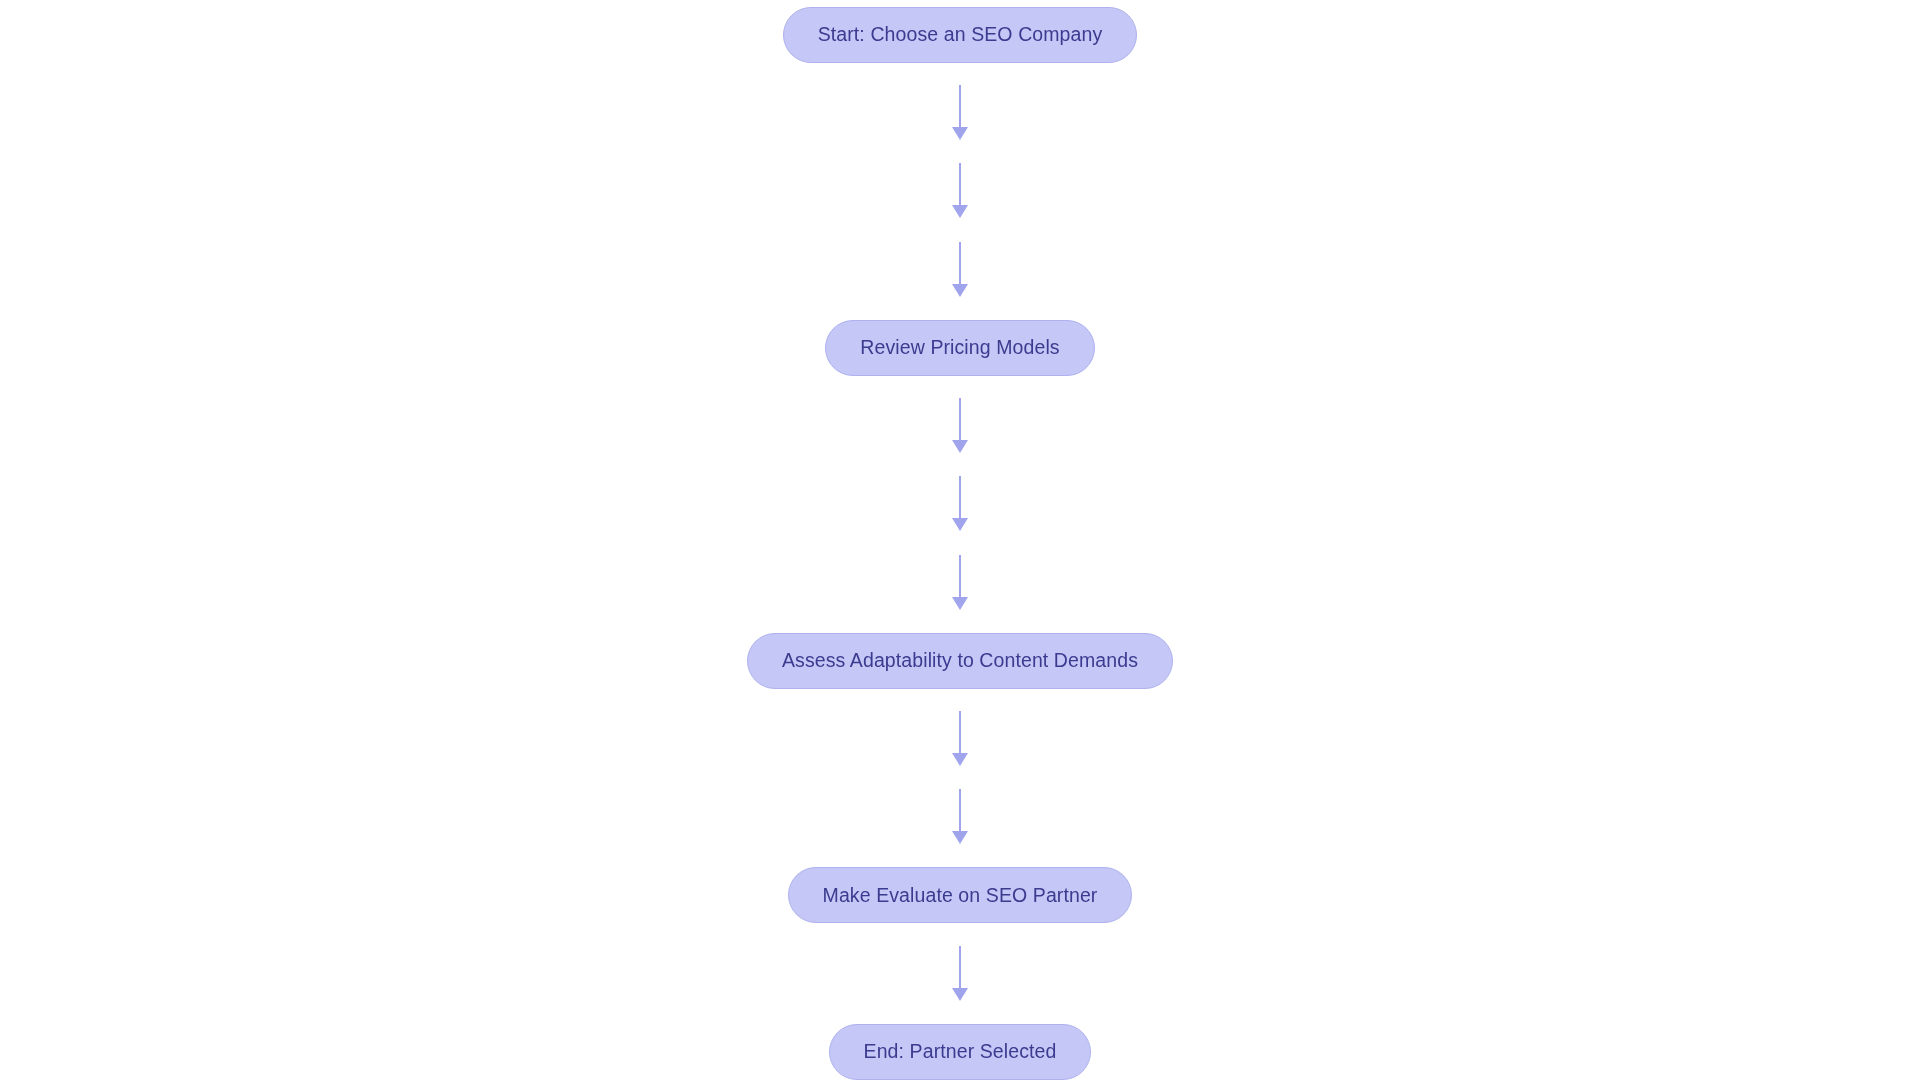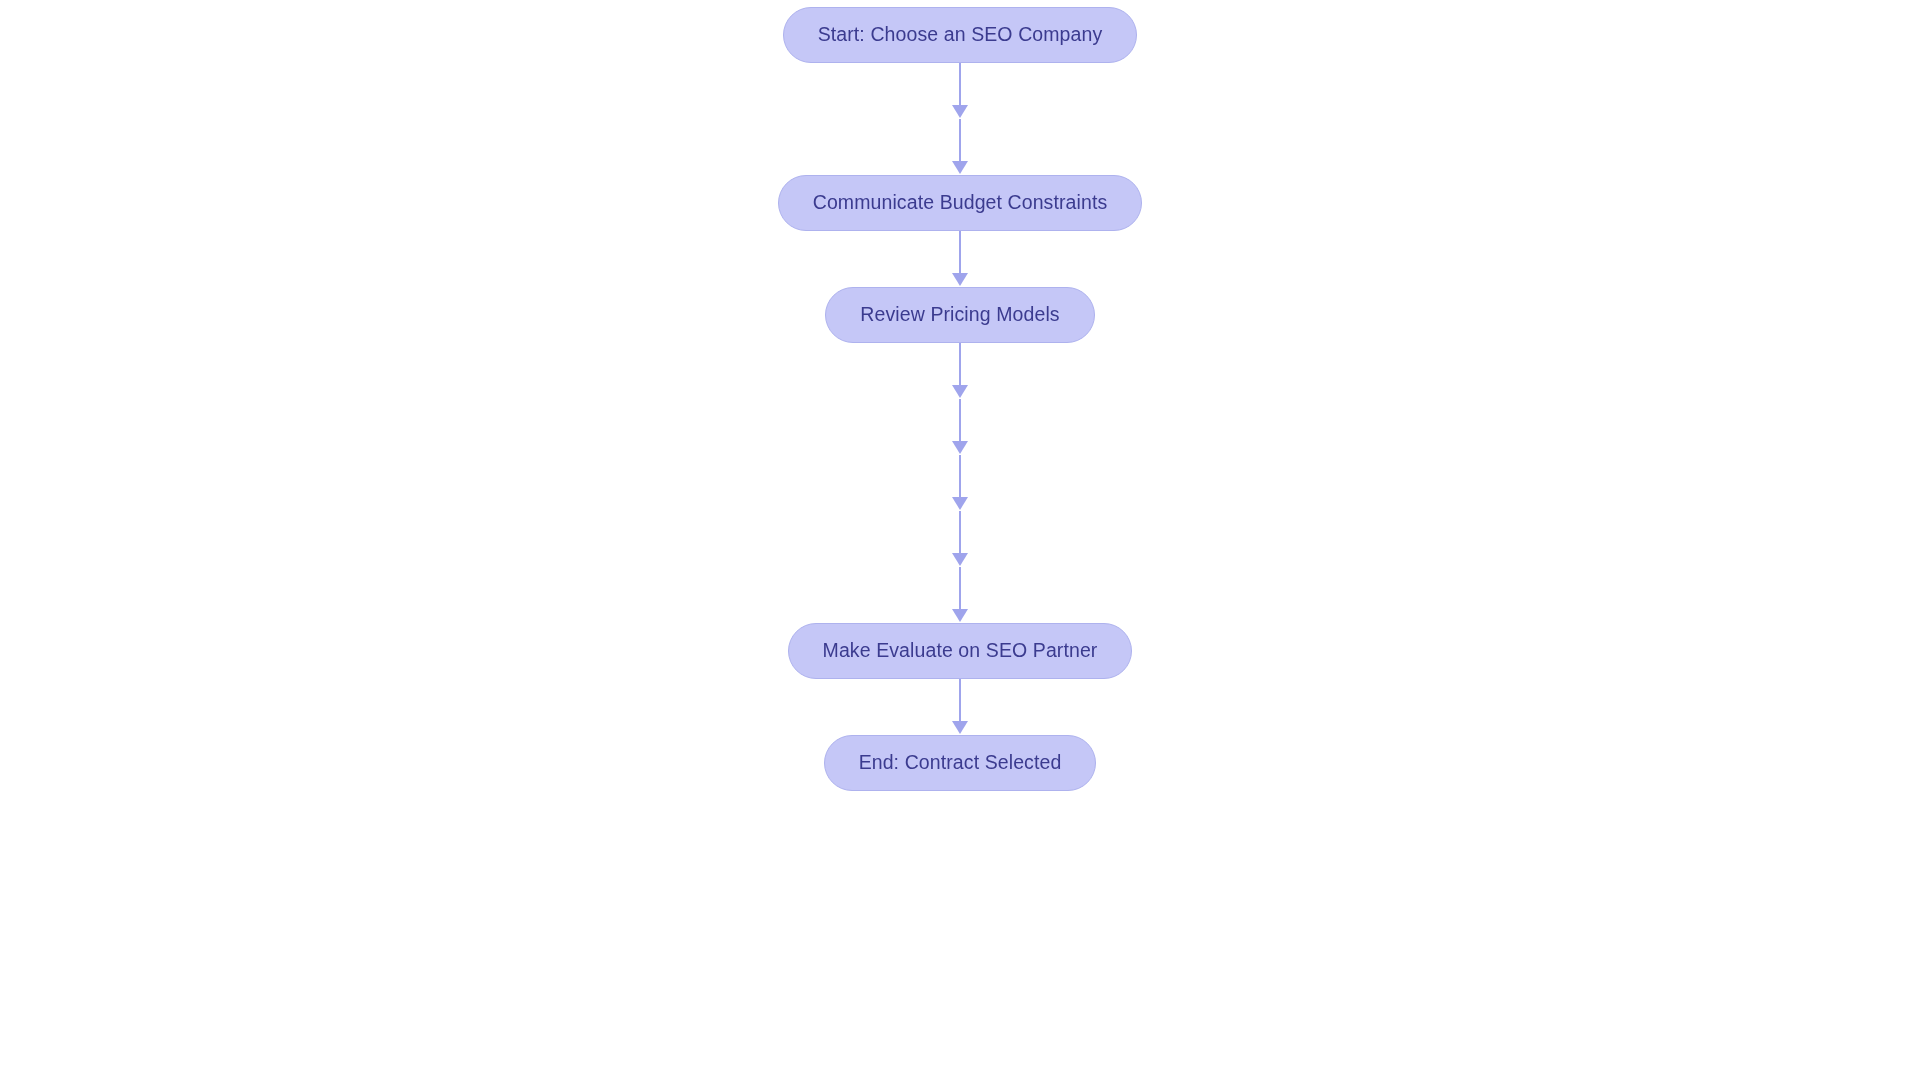--- a/index.html
+++ b/index.html
@@ -23,21 +23,21 @@
 
   .flow-column {
     position: absolute;
     left: 0;
     top: 0;
     width: 1920px;
     height: 1080px;
     display: flex;
     flex-direction: column;
     align-items: center;
-    justify-content: flex-start;
+    justify-content: space-between;
     padding-top: 7px;
   }
 
   .flow-node {
     position: relative;
     height: 56px;
     border-radius: 28px;
     background: #c5c7f7;
     border: 1px solid #aeb2ee;
     display: flex;
@@ -103,23 +103,20 @@
       <span class="connector-line"></span>
       <span class="connector-arrowhead"></span>
     </div>
 
 
     <div class="flow-connector">
       <span class="connector-line"></span>
       <span class="connector-arrowhead"></span>
     </div>
 
-    <div class="flow-node">
-      <span class="flow-node-label">Communicate Budget Constraints</span>
-    </div>
 
     <div class="flow-connector">
       <span class="connector-line"></span>
       <span class="connector-arrowhead"></span>
     </div>
 
     <div class="flow-node">
       <span class="flow-node-label">Review Pricing Models</span>
     </div>
 
@@ -133,20 +130,23 @@
       <span class="connector-line"></span>
       <span class="connector-arrowhead"></span>
     </div>
 
 
     <div class="flow-connector">
       <span class="connector-line"></span>
       <span class="connector-arrowhead"></span>
     </div>
 
+    <div class="flow-node">
+      <span class="flow-node-label">Assess Adaptability to Content Demands</span>
+    </div>
 
     <div class="flow-connector">
       <span class="connector-line"></span>
       <span class="connector-arrowhead"></span>
     </div>
 
 
     <div class="flow-connector">
       <span class="connector-line"></span>
       <span class="connector-arrowhead"></span>
@@ -155,17 +155,17 @@
     <div class="flow-node">
       <span class="flow-node-label">Make Evaluate on SEO Partner</span>
     </div>
 
     <div class="flow-connector">
       <span class="connector-line"></span>
       <span class="connector-arrowhead"></span>
     </div>
 
     <div class="flow-node">
-      <span class="flow-node-label">End: Contract Selected</span>
+      <span class="flow-node-label">End: Partner Selected</span>
     </div>
 
   </div>
 </div>
 
 </body></html>

